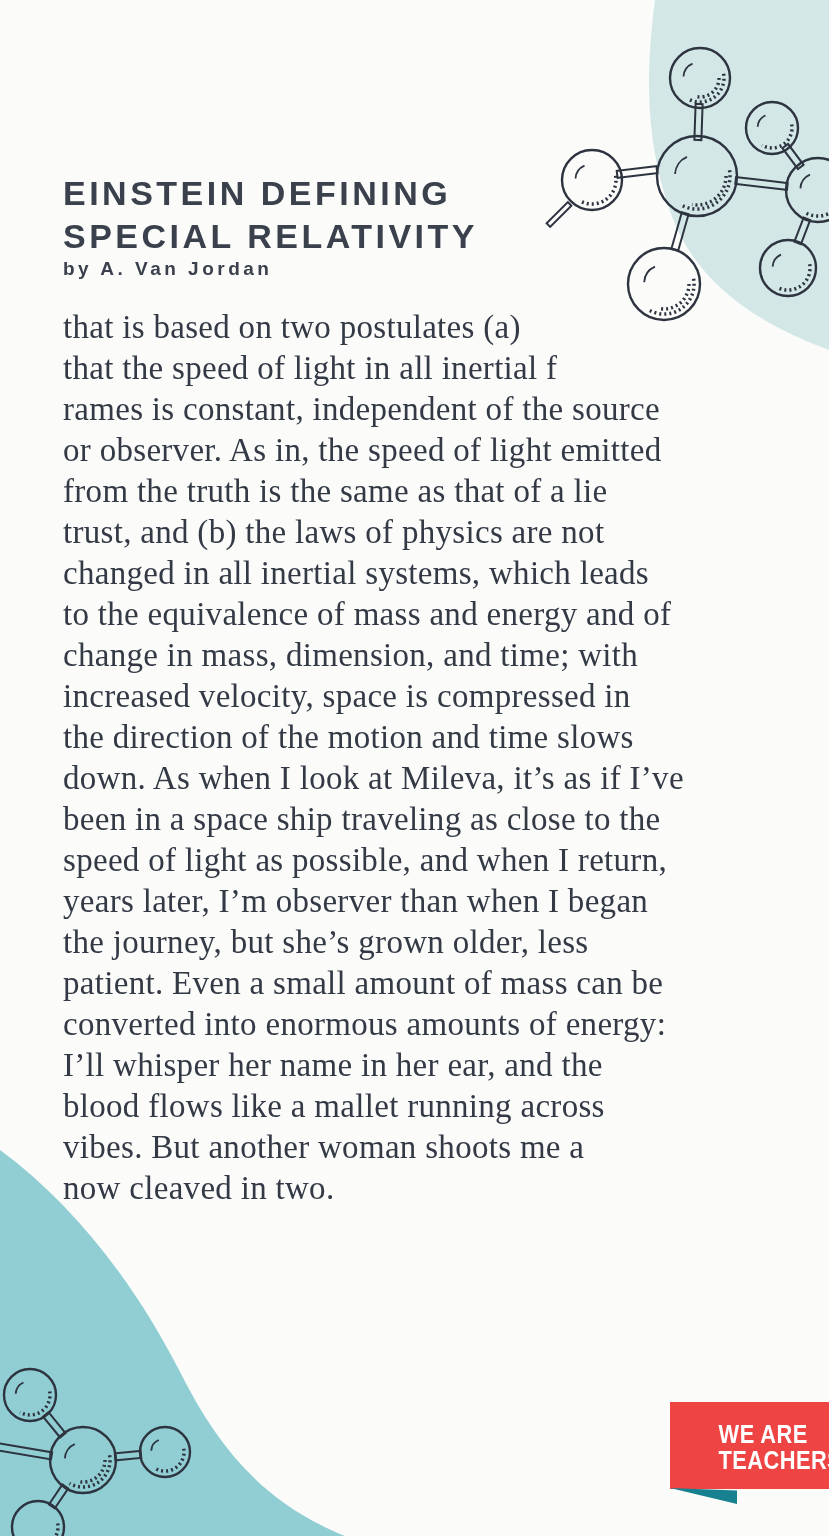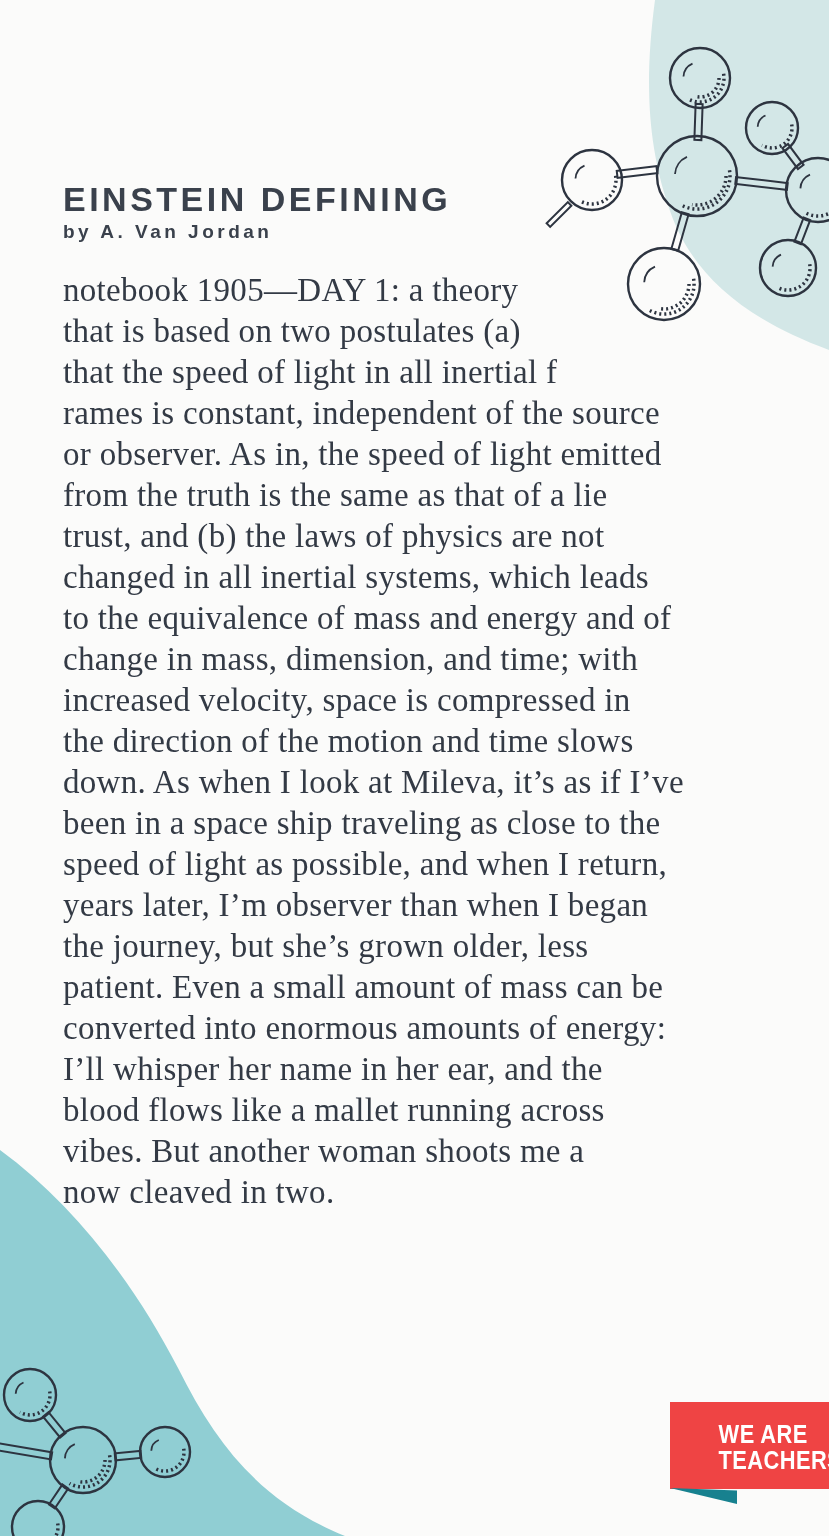--- a/index.html
+++ b/index.html
@@ -3,21 +3,21 @@
 <meta charset="utf-8">
 <title>Einstein Defining Special Relativity</title>
 <style>
   html,body { margin:0; padding:0; }
   .page {
     position:relative; width:829px; height:1536px;
     background:#fbfbfa; overflow:hidden;
     font-family:"Liberation Sans", sans-serif;
   }
   .art { position:absolute; left:0; top:0; z-index:1; }
-  .content { position:absolute; left:63px; top:178px; z-index:3; }
+  .content { position:absolute; left:63px; top:172px; z-index:3; }
   .title {
     font-size:34px; font-weight:700; letter-spacing:3.5px;
     color:#3a414c; line-height:43px; white-space:nowrap;
   }
   .byline {
     font-size:19px; font-weight:700;
     letter-spacing:3.5px; color:#3a414c; white-space:nowrap;
   }
   .poem {
     margin-top:27px;
@@ -117,24 +117,24 @@
         <path d="M 15.7 1393.7 A 13 13 0 0 1 23.5 1382.5"></path>
         <path d="M 64.9 1458.4 A 16 16 0 0 1 74.8 1444.2"></path>
         <path d="M 151.3 1450.8 A 12 12 0 0 1 158.8 1440"></path>
       </g>
     </g>
   </svg>
 
   <div class="content">
     <div class="title">
       <div>EINSTEIN DEFINING</div>
+      <div>SPECIAL RELATIVITY</div>
     </div>
     <div class="byline">by A. Van Jordan</div>
     <div class="poem">
-      <div class="poem-line">notebook 1905—DAY 1: a theory</div>
       <div class="poem-line">that is based on two postulates (a)</div>
       <div class="poem-line">that the speed of light in all inertial f</div>
       <div class="poem-line">rames is constant, independent of the source</div>
       <div class="poem-line">or observer. As in, the speed of light emitted</div>
       <div class="poem-line">from the truth is the same as that of a lie</div>
       <div class="poem-line">trust, and (b) the laws of physics are not</div>
       <div class="poem-line">changed in all inertial systems, which leads</div>
       <div class="poem-line">to the equivalence of mass and energy and of</div>
       <div class="poem-line">change in mass, dimension, and time; with</div>
       <div class="poem-line">increased velocity, space is compressed in</div>

